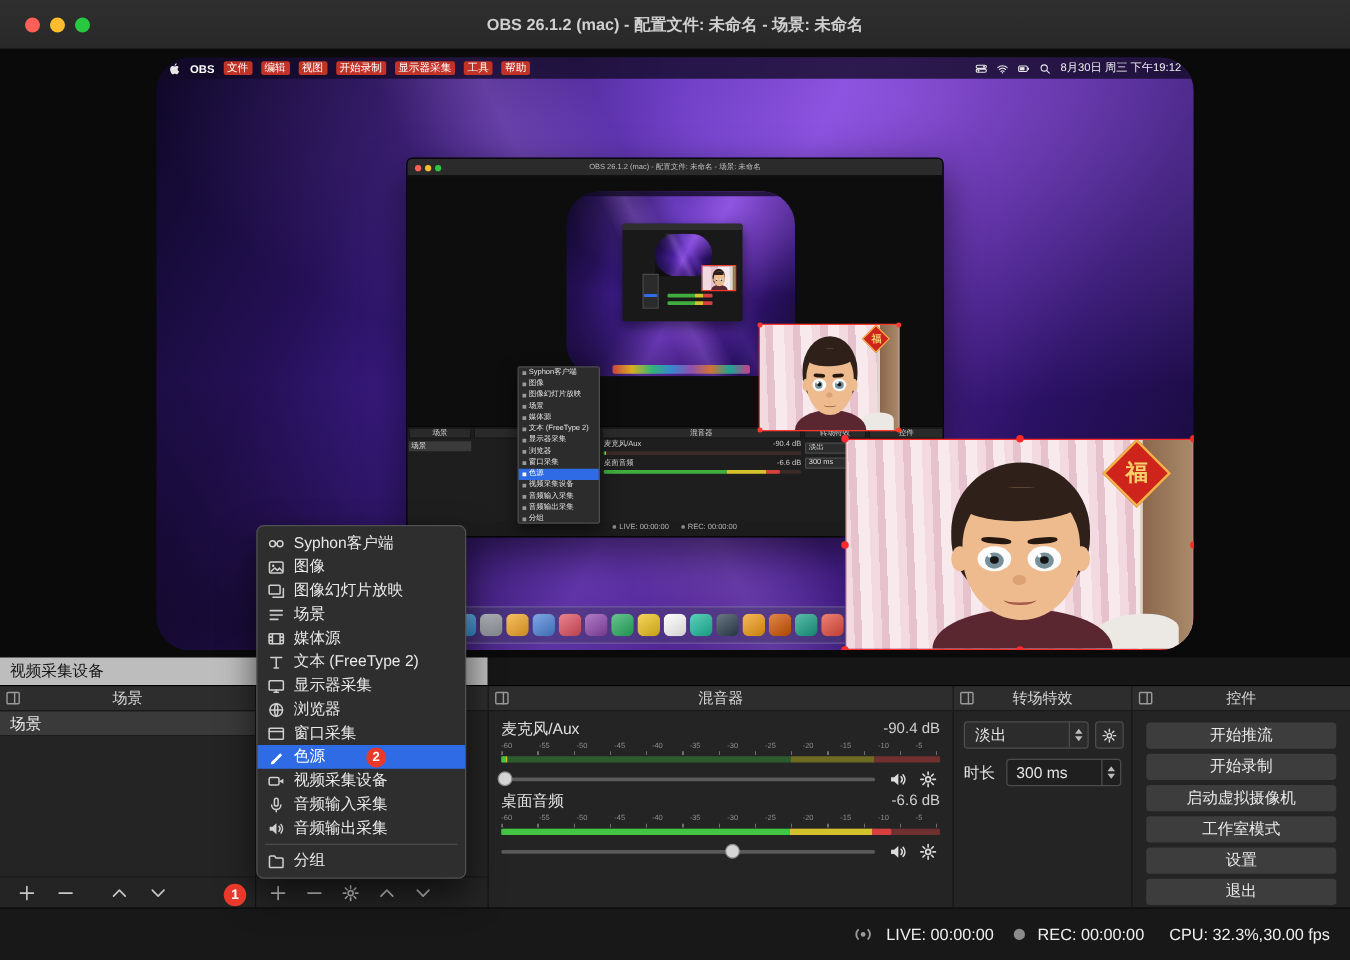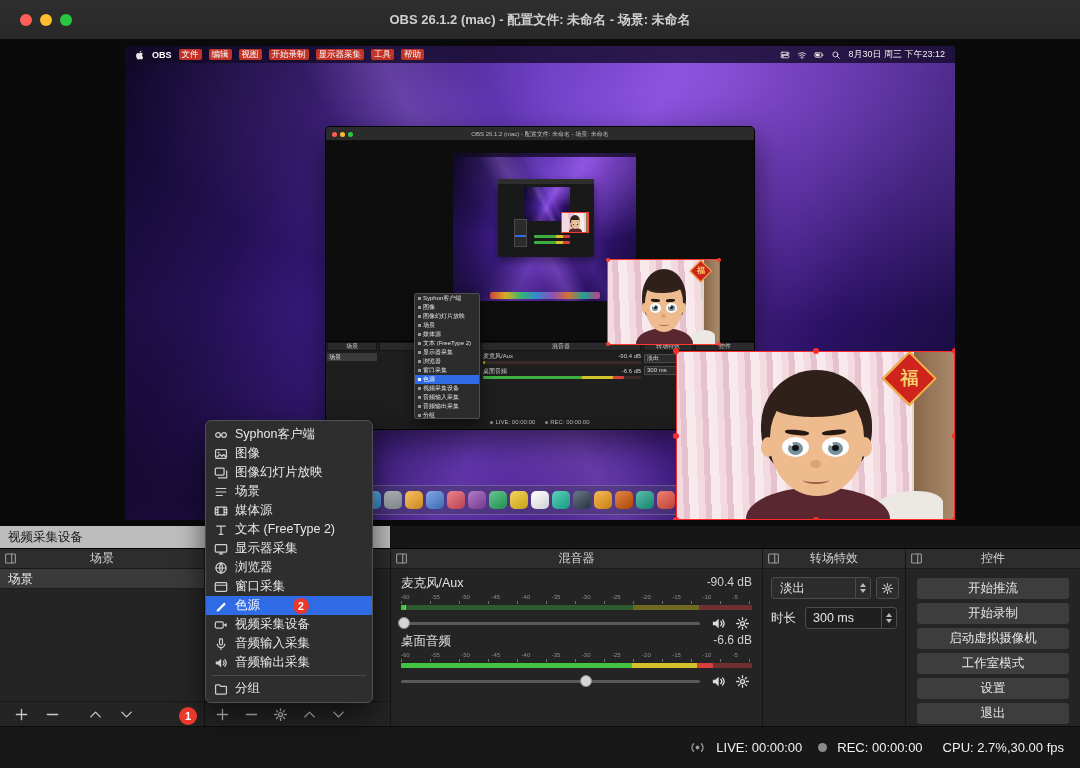--- a/index.html
+++ b/index.html
@@ -16,21 +16,21 @@
   .light { width:12px; height:12px; border-radius:50%; }
   .l-red{background:#ff5f57}.l-yel{background:#febc2e}.l-grn{background:#28c840}
   .win-title { position:absolute; left:0; right:0; top:0; height:40px; line-height:40px;
     text-align:center; font-size:13px; font-weight:700; color:#cfcfcf; }
   
   .preview { position:absolute; left:0; top:40px; width:1080px; height:486px; background:#0a0a0a; }
   .screen { position:absolute; left:125px; top:6px; width:830px; height:474px; overflow:hidden; }
   .wall { background:
     radial-gradient(120% 85% at 72% 8%, rgba(168,108,240,.45), transparent 60%),
     linear-gradient(118deg,#0e0826 0%,#241055 20%,#47219c 38%,#7b43d6 52%,#56279f 63%,#2a1163 79%,#120a30 100%);
-    position:relative; }
+    position:relative;border-radius:27px; }
   .wall::before { content:""; position:absolute; inset:0; pointer-events:none;
     background:linear-gradient(63deg, transparent 38%, rgba(200,150,255,.22) 46%, transparent 54%, rgba(130,80,230,.22) 61%, transparent 70%); }
   .wall::after { content:""; position:absolute; inset:0; pointer-events:none;
     background:radial-gradient(90% 70% at 8% 96%, rgba(0,0,0,.55), transparent 60%); }
   
   .mac-menubar { position:absolute; left:0; top:0; right:0; height:17px; z-index:3;
     background:rgba(18,10,38,.78); display:flex; align-items:center; gap:7px; padding:0 10px;
     font-size:9px; color:#eee; }
   .mb-app { font-weight:700; color:#fff; }
   .mb-chip { background:#c23327; color:#fff; font-size:8.5px; padding:1px 3px; border-radius:2px; line-height:1.1; }
@@ -257,21 +257,21 @@
                 <rect x="3" y="6" width="6" height="4" fill="currentColor" stroke="none"></rect>
                 <path d="M14 7v2"></path>
               </svg>
             </span>
           <span class="mb-ic" id="search-ic">
               <svg viewBox="0 0 16 16" fill="none" stroke="currentColor" stroke-width="1.4" stroke-linecap="round" stroke-linejoin="round">
                 <circle cx="7" cy="7" r="4"></circle>
                 <path d="M10 10l3.5 3.5"></path>
               </svg>
             </span>
-          <span class="mb-clock">8月30日 周三 下午23:12</span>
+          <span class="mb-clock">8月30日 周三 下午19:12</span>
         </span>
       </div>
 
       <div class="nw">
         <div class="nw-titlebar">
           <span class="nw-dots">
               <i style="background:#ff5f57"></i>
               <i style="background:#febc2e"></i>
               <i style="background:#28c840"></i>
             </span>
@@ -802,16 +802,16 @@
   <div class="statusbar">
     <span class="sb-live-icn" id="live-ic">
         <svg viewBox="0 0 16 16" fill="none" stroke="currentColor" stroke-width="1.4" stroke-linecap="round" stroke-linejoin="round">
           <circle cx="8" cy="8" r="1.8" fill="currentColor" stroke="none"></circle>
           <path d="M4.2 4.6a5 5 0 000 6.8M11.8 4.6a5 5 0 010 6.8"></path>
         </svg>
       </span>
     <span>LIVE: 00:00:00</span>
     <span class="sb-dot"></span>
     <span>REC: 00:00:00</span>
-    <span class="sb-cpu">CPU: 2.7%,30.00 fps</span>
+    <span class="sb-cpu">CPU: 32.3%,30.00 fps</span>
   </div>
 
 </div>
 
 </body></html>

